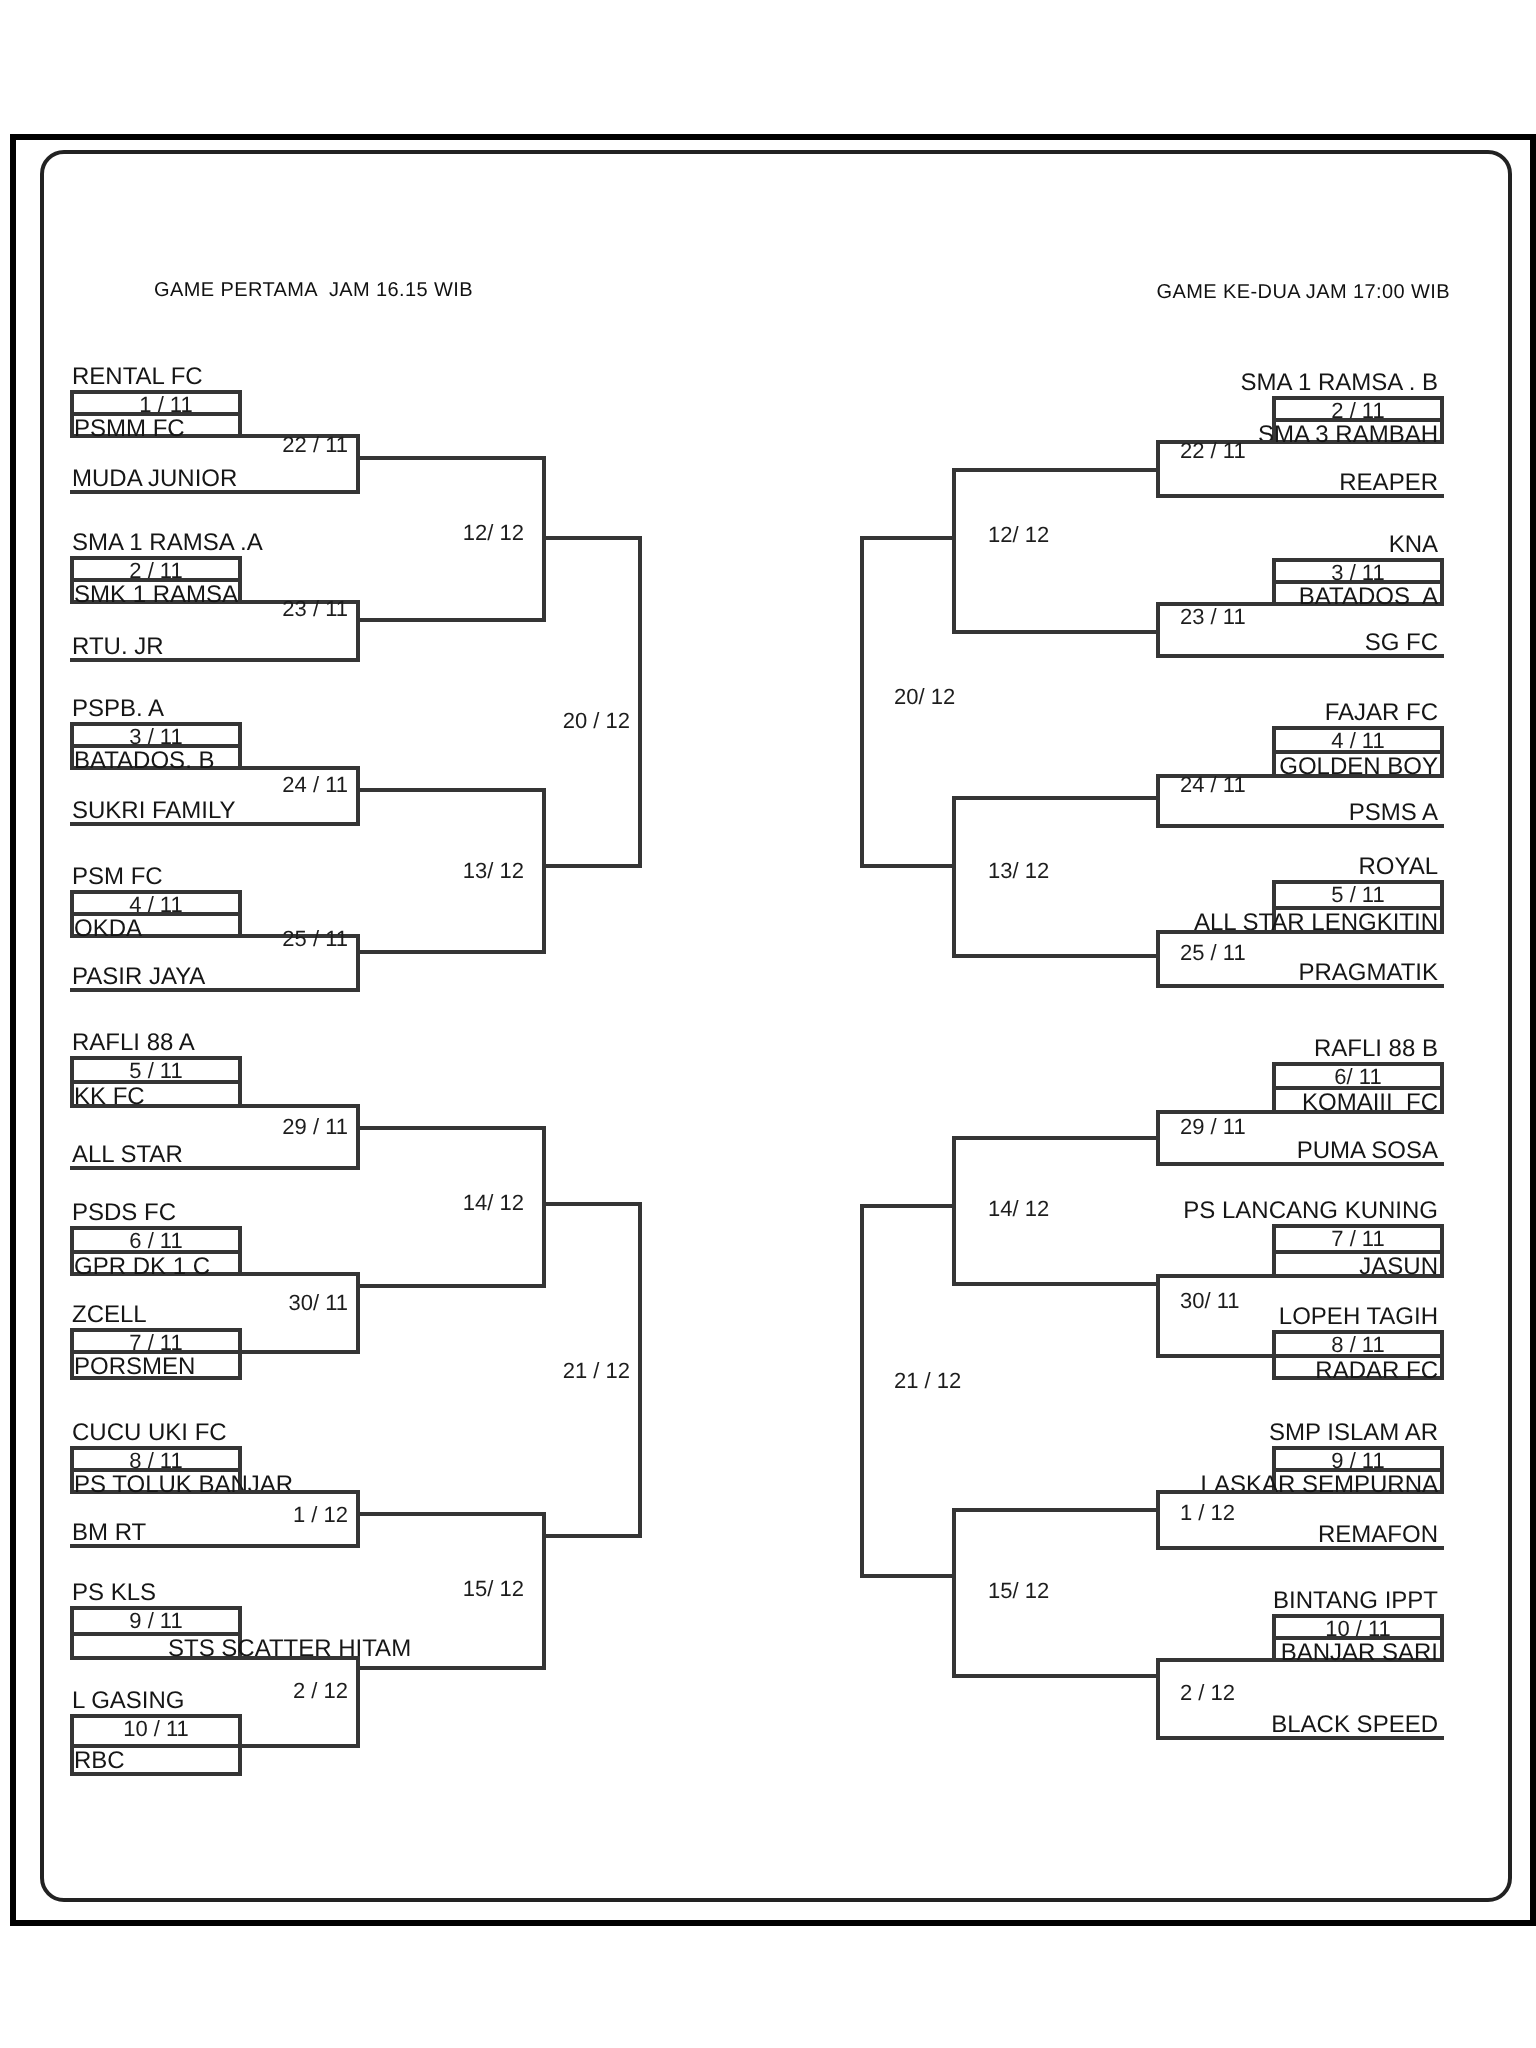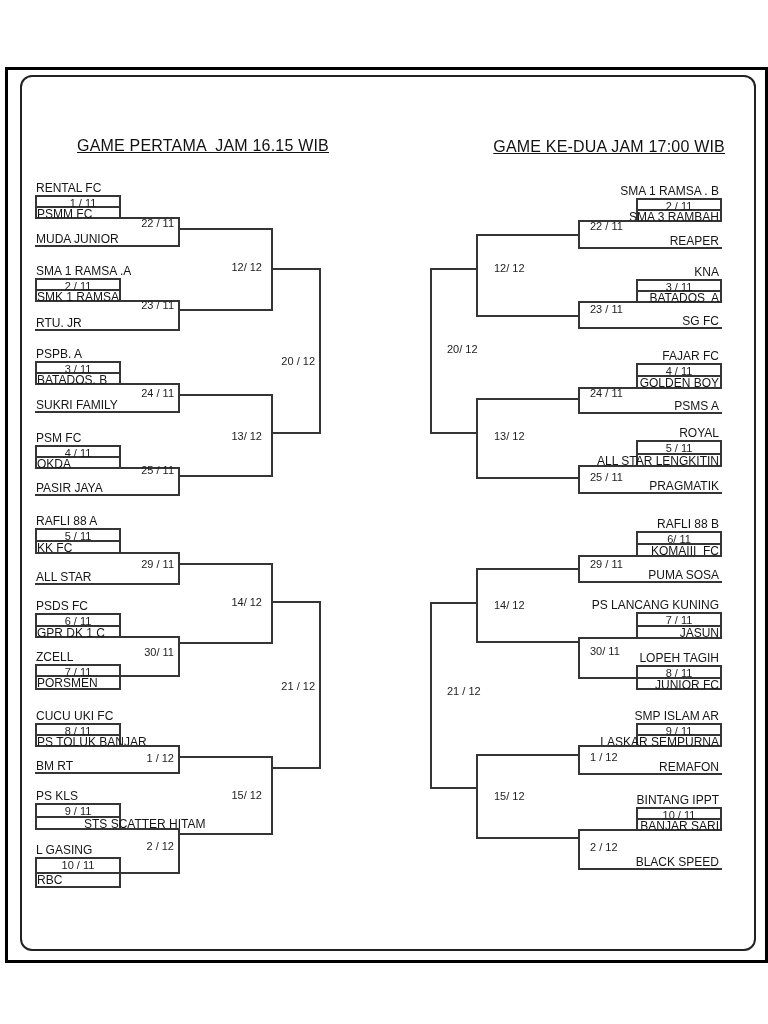--- a/index.html
+++ b/index.html
@@ -3,21 +3,21 @@
 <meta charset="utf-8">
 <style>
   html,body{margin:0;padding:0;background:#fff;}
   #page{position:relative;width:768px;height:1024px;background:#fff;overflow:hidden;
         font-family:"Liberation Sans",sans-serif;color:#161616;}
   .frame-outer{position:absolute;border:3px solid #000;background:transparent;}
   .frame-inner{position:absolute;border:2px solid #222;border-radius:12px;background:transparent;}
   .ln{position:absolute;background:#353535;}
   .txt{position:absolute;white-space:pre;font-size:12px;line-height:13px;color:#161616;}
   .date{font-size:11px;line-height:12px;color:#1d1d1d;}
-  .hdr{font-size:16px;line-height:14px;letter-spacing:.2px;color:#111;text-decoration:underline;}
+  .hdr{font-size:10px;line-height:14px;letter-spacing:.2px;color:#111;}
   .ctr{text-align:center;}
   .pbox{position:absolute;border:2px solid #353535;box-sizing:border-box;background:transparent;}
 </style>
 </head>
 <body>
 
 <div id="page">
   <div class="frame-outer" style="left:5px;top:67px;width:757px;height:890px;"></div>
   <div class="frame-inner" style="left:20px;top:75px;width:732px;height:872px;"></div>
   <div class="txt hdr" style="left:77px;top:139px;">GAME PERTAMA  JAM 16.15 WIB</div>
@@ -193,21 +193,21 @@
       <div class="txt" style="top: 599px; right: 49px; text-align: right;">PS LANCANG KUNING</div>
       <div class="pbox" style="left: 636px; top: 612px; width: 86px; height: 27px;"></div>
       <div class="ln" style="left: 638px; top: 625px; width: 82px; height: 2px;"></div>
       <div class="txt date ctr" style="left: 636px; top: 614px; width: 86px;">7 / 11</div>
       <div class="txt" style="top: 627px; right: 49px; text-align: center;">JASUN</div>
       <div class="ln" style="left: 578px; top: 637px; width: 60px; height: 2px;"></div>
       <div class="txt" style="top: 652px; right: 49px; text-align: right;">LOPEH TAGIH</div>
       <div class="pbox" style="left: 636px; top: 665px; width: 86px; height: 25px;"></div>
       <div class="ln" style="left: 638px; top: 677px; width: 82px; height: 2px;"></div>
       <div class="txt date ctr" style="left: 636px; top: 667px; width: 86px;">8 / 11</div>
-      <div class="txt" style="top: 679px; right: 49px; text-align: right;">JUNIOR FC</div>
+      <div class="txt" style="top: 679px; right: 49px; text-align: right;">RADAR FC</div>
       <div class="ln" style="left: 578px; top: 677px; width: 60px; height: 2px;"></div>
       <div class="ln" style="left: 578px; top: 637px; width: 2px; height: 42px;"></div>
       <div class="txt date" style="top: 645px; left: 590px;">30/ 11</div>
       <div class="ln" style="left: 477px; top: 641px; width: 102px; height: 2px;"></div>
       <div class="txt" style="top: 710px; right: 49px; text-align: right;">SMP ISLAM AR</div>
       <div class="pbox" style="left: 636px; top: 723px; width: 86px; height: 24px;"></div>
       <div class="ln" style="left: 638px; top: 734px; width: 82px; height: 2px;"></div>
       <div class="txt date ctr" style="left: 636px; top: 725px; width: 86px;">9 / 11</div>
       <div class="txt" style="top: 736px; right: 49px; text-align: right;">LASKAR SEMPURNA</div>
       <div class="ln" style="left: 578px; top: 745px; width: 60px; height: 2px;"></div>

